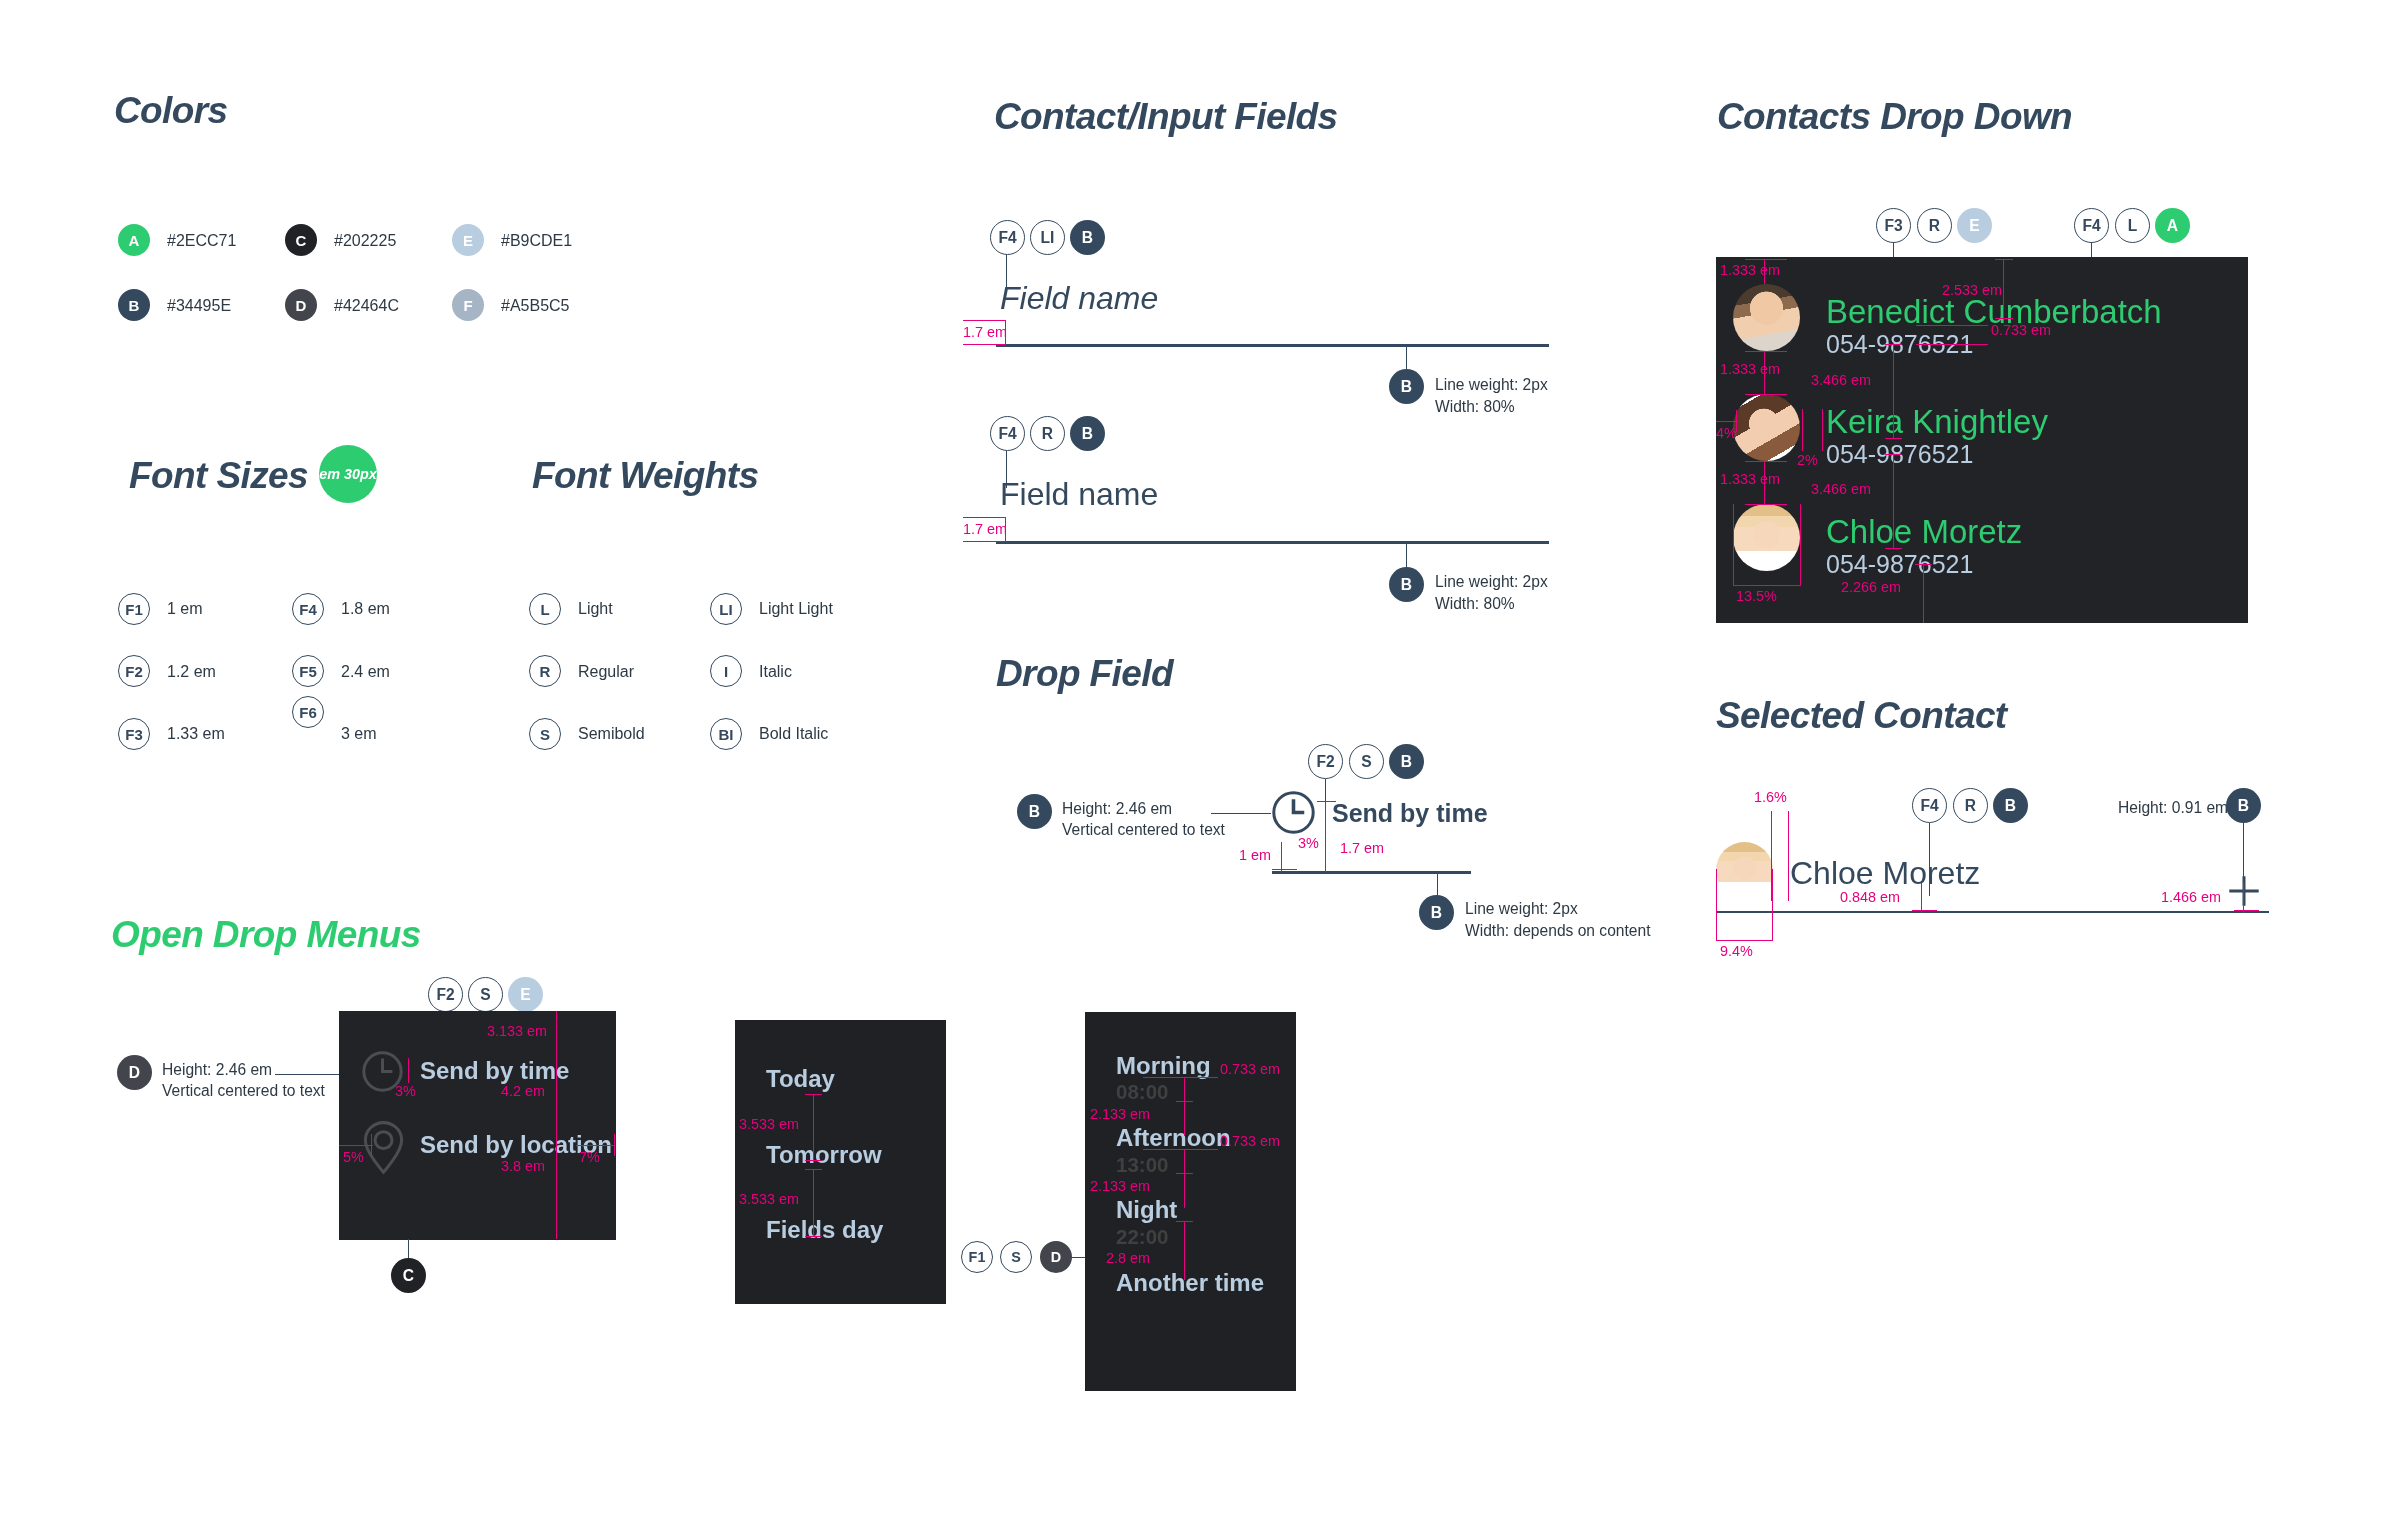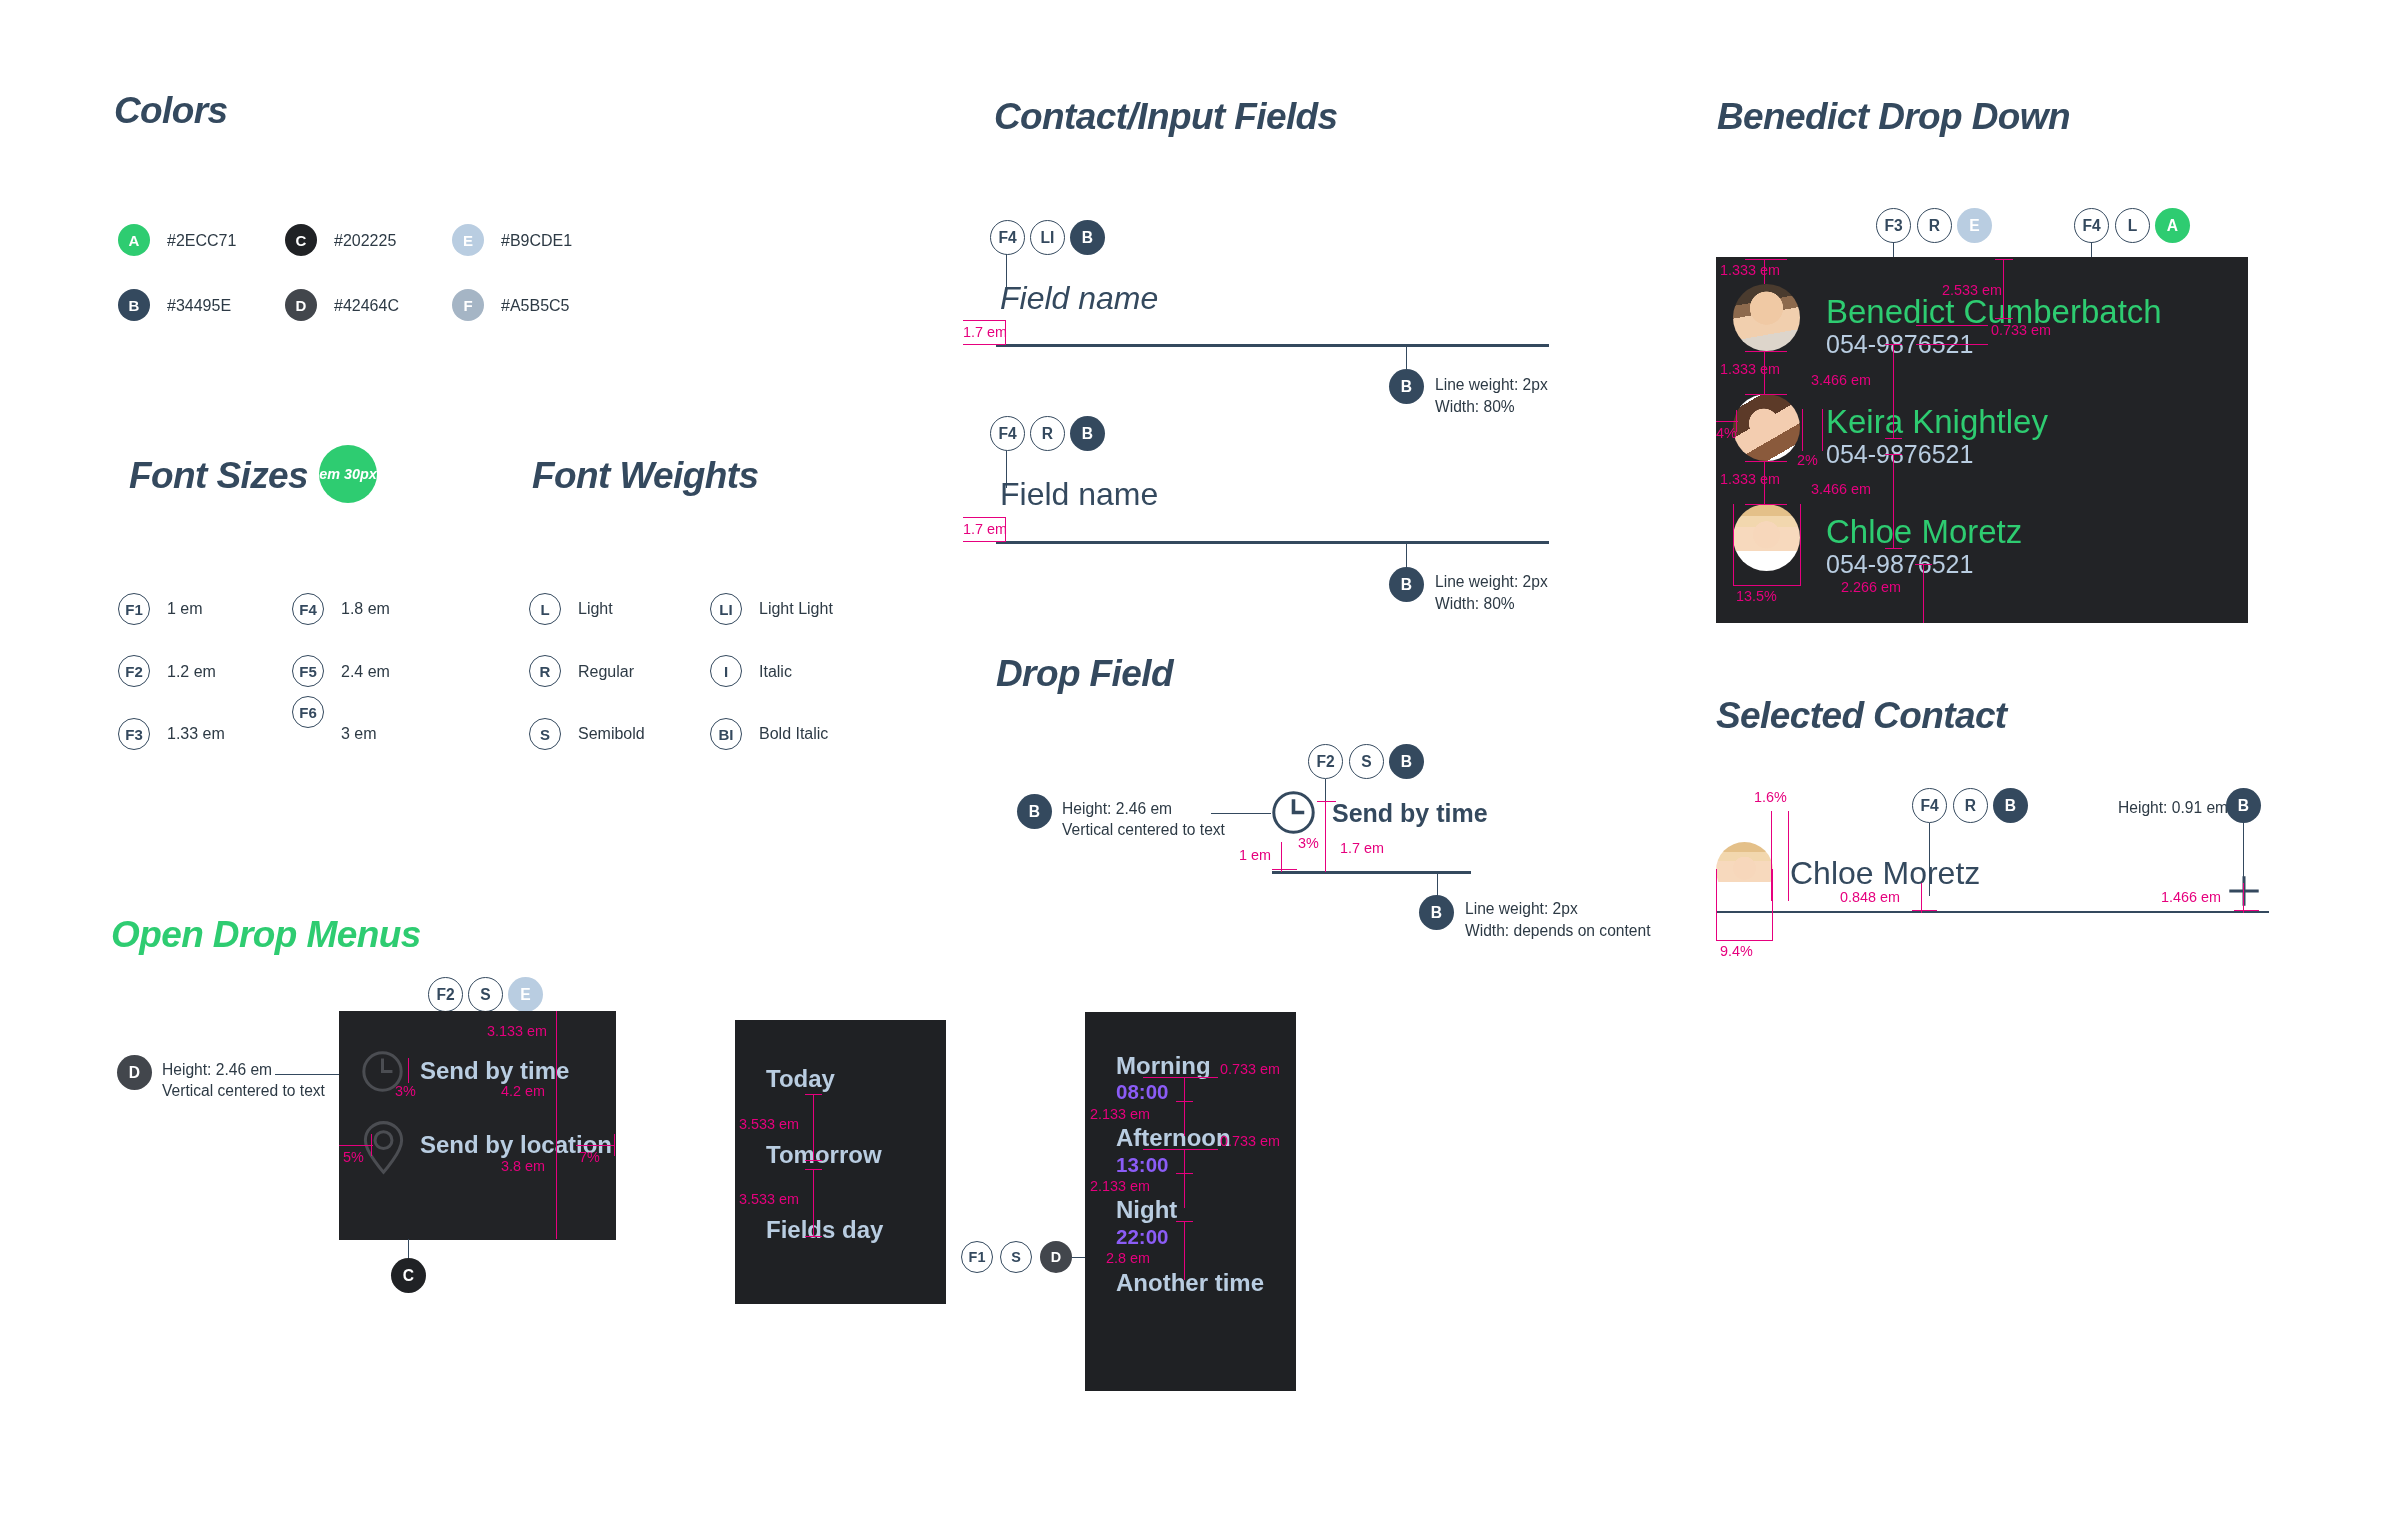--- a/index.html
+++ b/index.html
@@ -122,21 +122,21 @@
   .avatar {
     position: absolute; border-radius: 50%;
     background-size: cover; background-position: center top;
     overflow: hidden;
   }
   .menu-item-label {
     position: absolute; color: #B9CDE1;
     font-weight: 600; font-size: 24px; white-space: nowrap;
   }
   .menu-item-sub {
-    position: absolute; color: #8b5cf6;
+    position: absolute; color: #404040;
     font-weight: 600; font-size: 20.5px; white-space: nowrap;
   }
   .sel-name {
     position: absolute; color: #34495E;
     font-weight: 400; font-size: 32px; white-space: nowrap;
   }
 </style>
 </head>
 <body>
 
@@ -255,21 +255,21 @@
   <div class="mline mh" style="left:1272px; top:869px; width:25px;"></div>
   <div class="measure" style="left:1239px; top:847px;">1 em</div>
   <div class="measure" style="left:1298px; top:835px;">3%</div>
   <div class="measure" style="left:1340px; top:840px;">1.7 em</div>
 
   <div class="leader vline" style="left:1437px; top:873px; height:36px;"></div>
   <div class="badge fill-b" style="left:1419px; top:895px;">B</div>
   <div class="note" style="left:1465px; top:898px;">Line weight: 2px</div>
   <div class="note" style="left:1465px; top:920px;">Width: depends on content</div>
 
-  <div class="heading" style="left:1717px; top:96px;">Benedict Drop Down</div>
+  <div class="heading" style="left:1717px; top:96px;">Contacts Drop Down</div>
 
   <div class="badge outline" style="left:1876px; top:208px;">F3</div>
   <div class="badge outline" style="left:1917px; top:208px;">R</div>
   <div class="badge fill-e" style="left:1957px; top:208px;">E</div>
   <div class="leader vline" style="left:1893px; top:242px; height:78px;"></div>
 
   <div class="badge outline" style="left:2074px; top:208px;">F4</div>
   <div class="badge outline" style="left:2115px; top:208px;">L</div>
   <div class="badge fill-a" style="left:2155px; top:208px;">A</div>
   <div class="leader vline" style="left:2091px; top:242px; height:78px;"></div>

